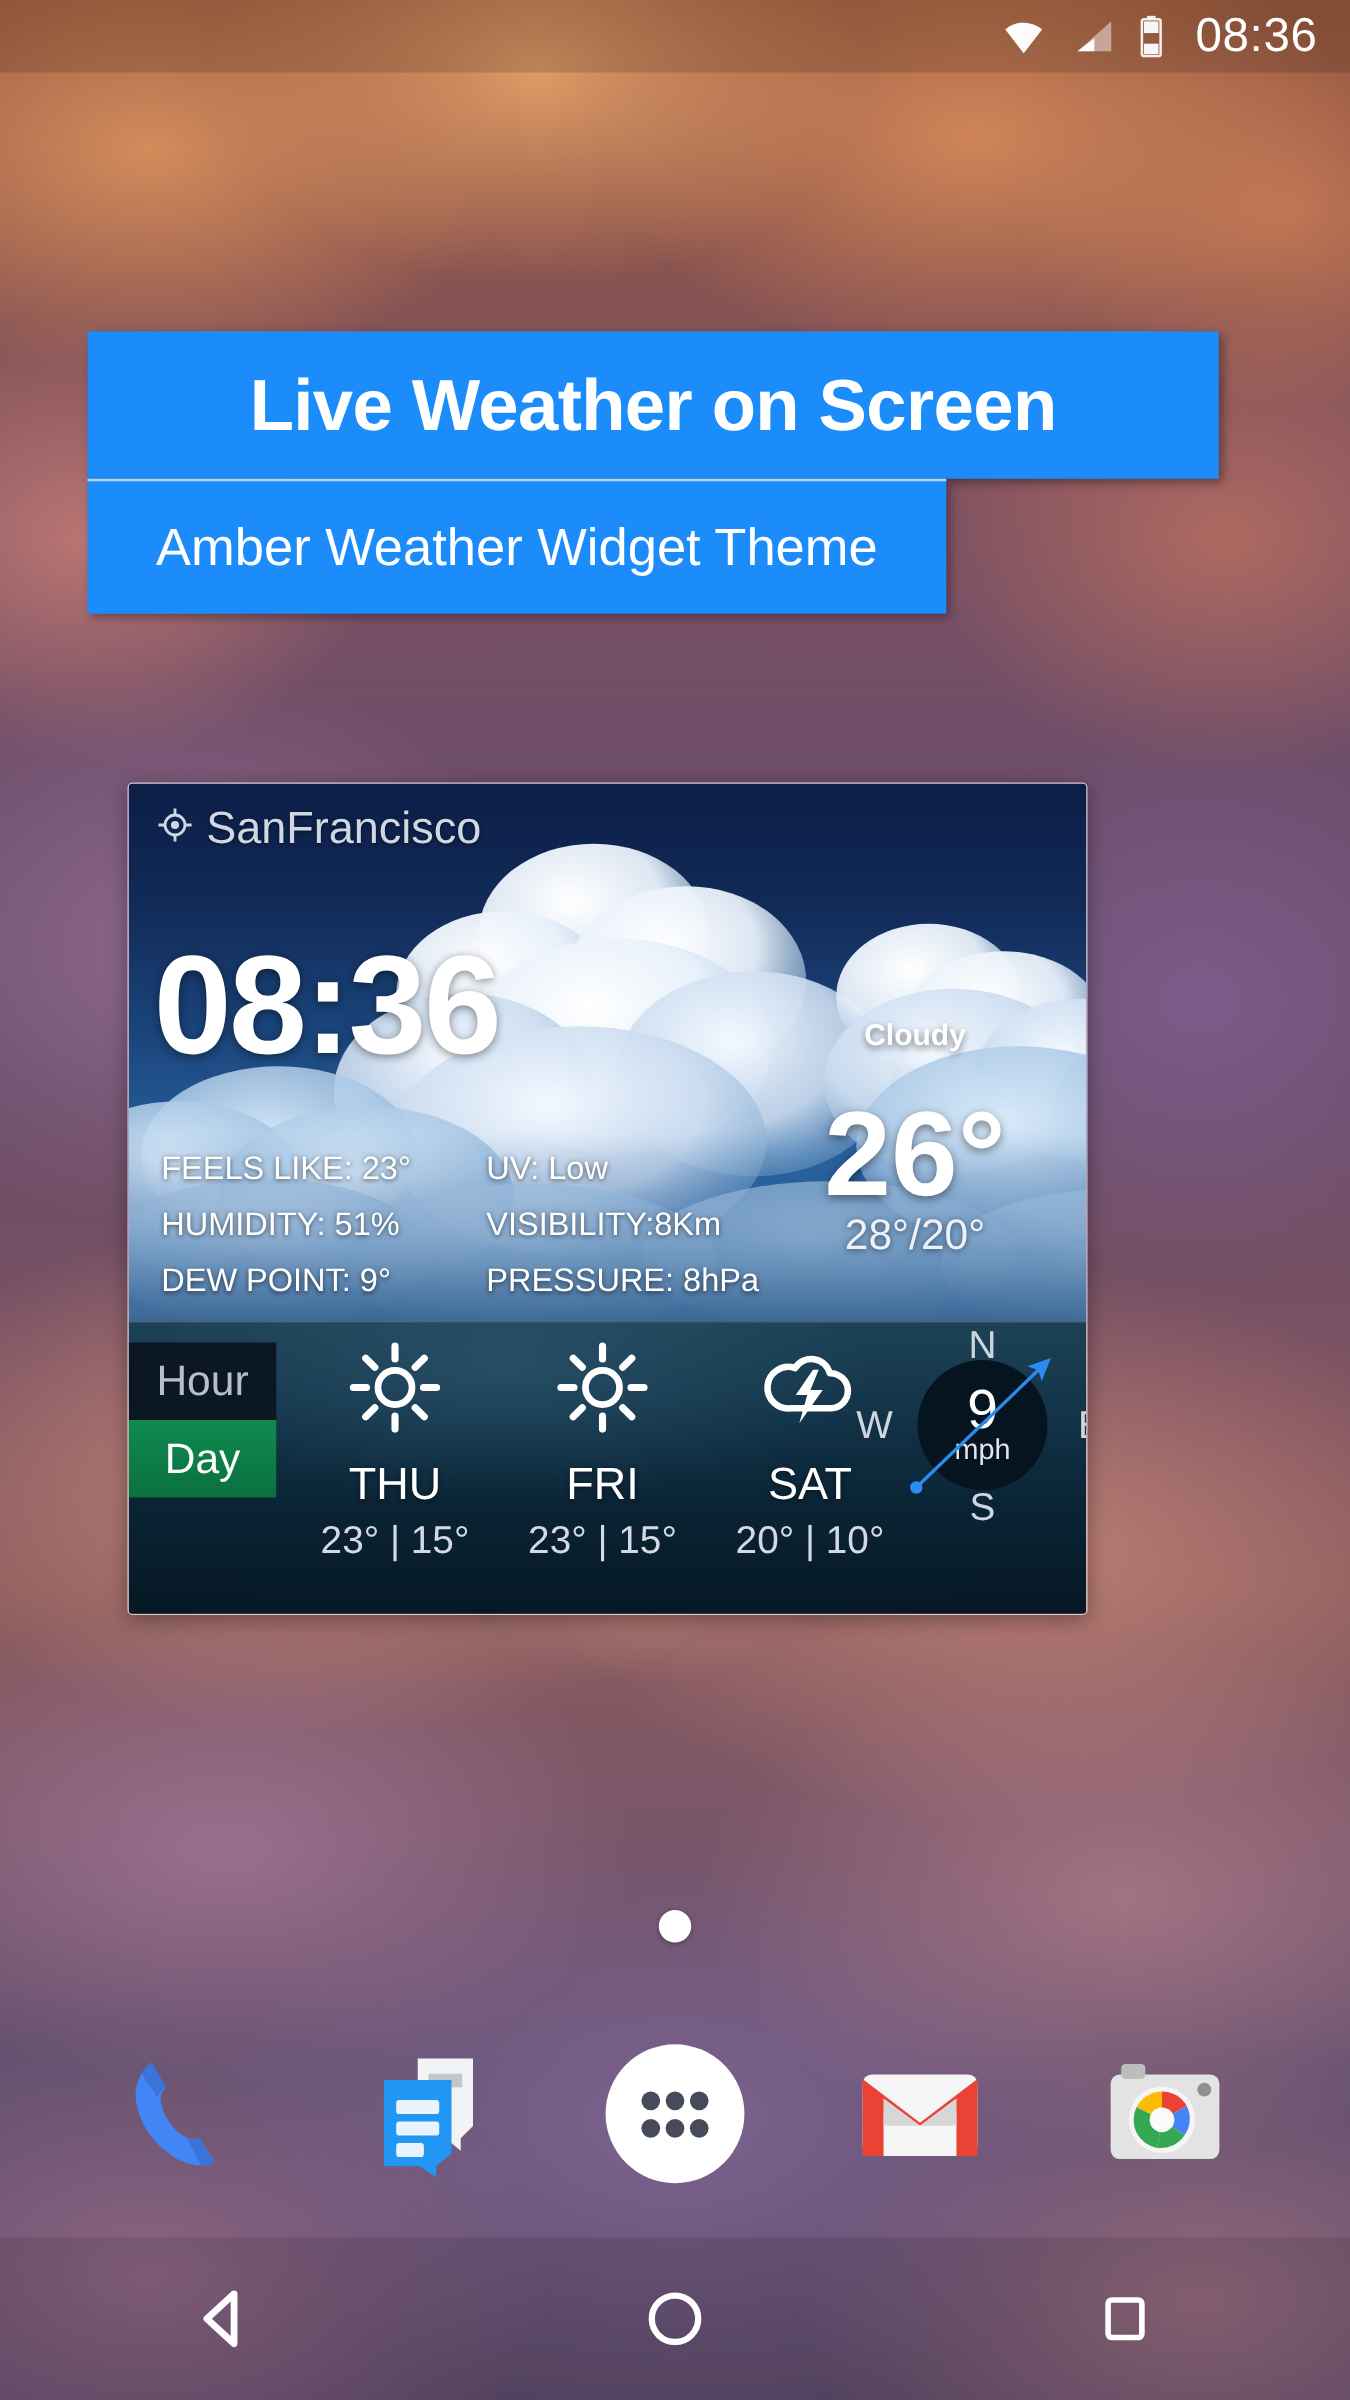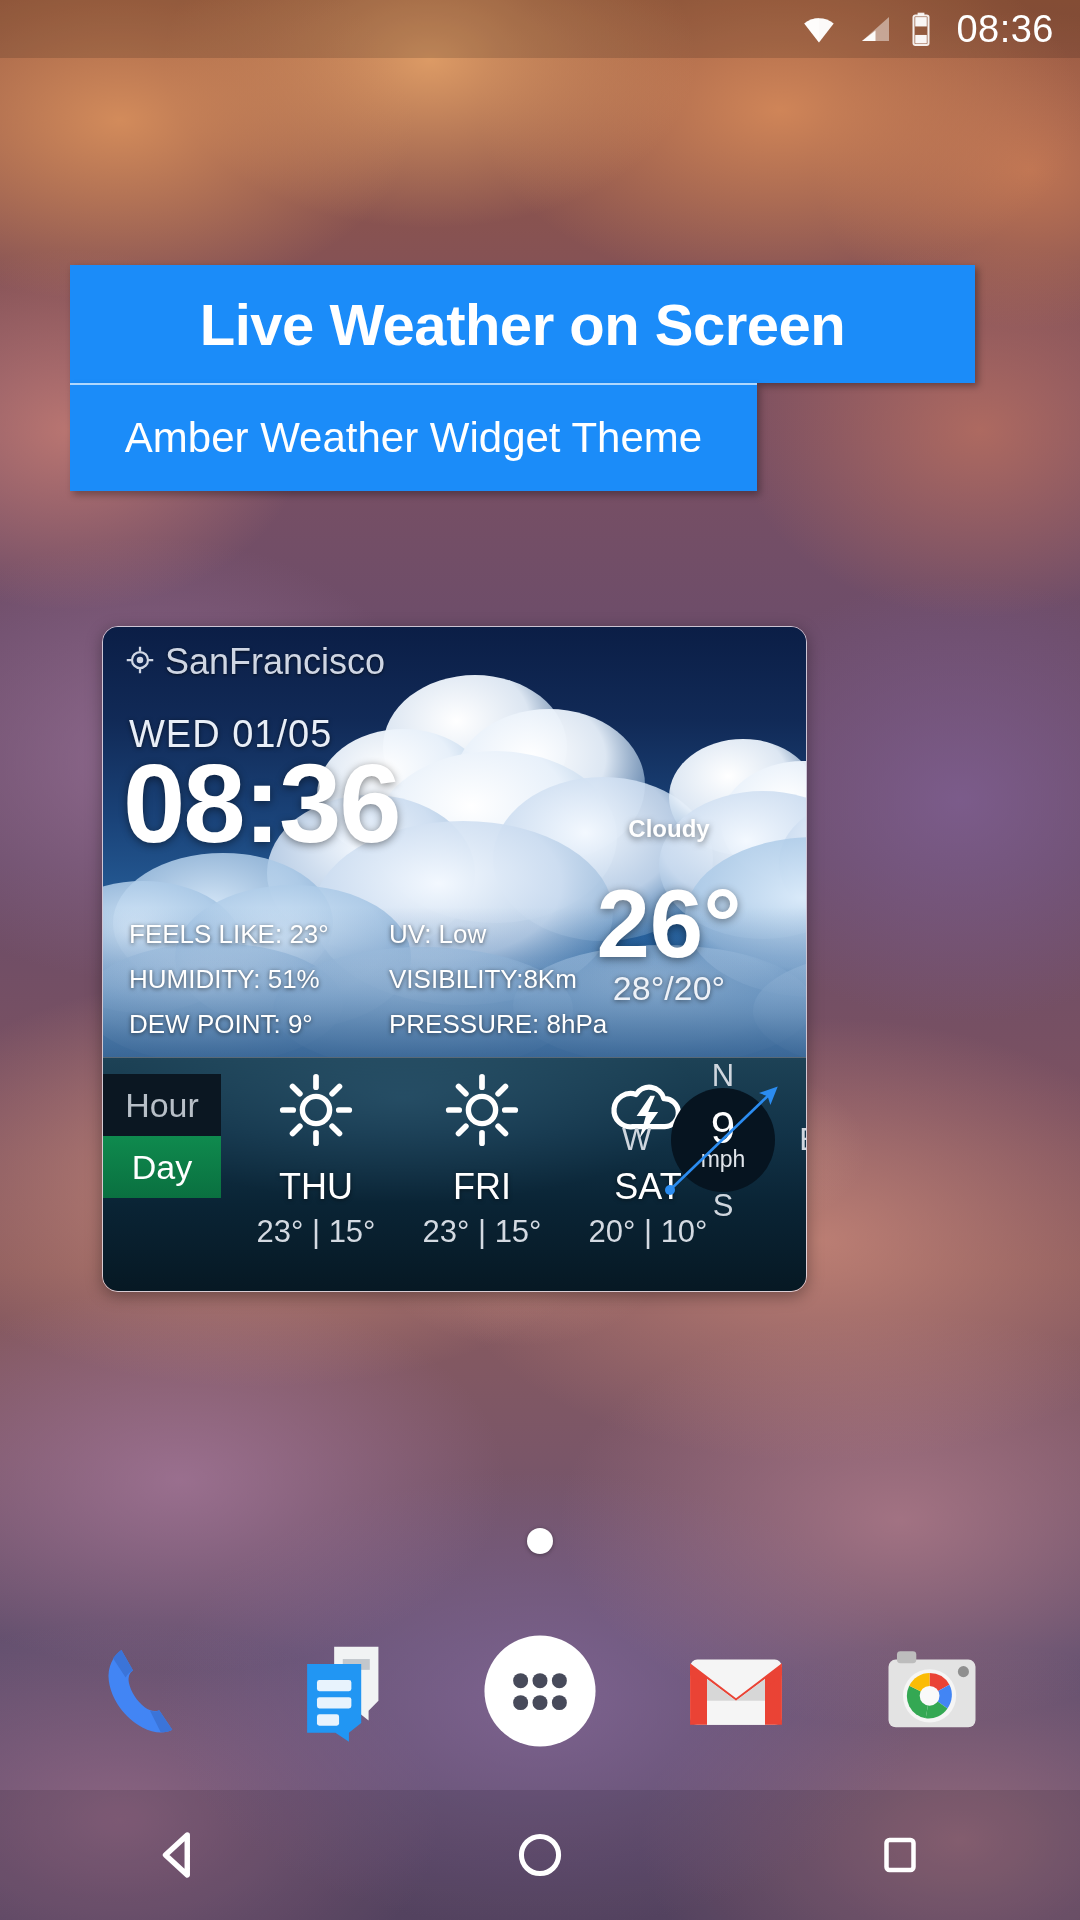--- a/index.html
+++ b/index.html
@@ -61,22 +61,22 @@
   #promo-sub-box{
     width:687px; height:108px; background:#1b8cf9;
     border-top:2px solid rgba(255,255,255,.65);
     display:flex; align-items:center; justify-content:center;
     box-shadow:3px 4px 7px rgba(0,0,0,.3);
   }
   #promo-sub{ color:#fff; font-size:42px; font-weight:400; }
 
   
   #widget{
-    position:absolute; left:102px; top:626px; width:705px; height:666px;
-    border-radius:16px; overflow:hidden;
+    position:absolute; left:102px; top:626px; width:768px; height:666px;
+    border-radius:4px; overflow:hidden;
     border:1px solid rgba(235,235,245,.75);
     box-shadow:0 4px 16px rgba(0,0,0,.35);
     z-index:20;
   }
   
   #widget-top{
     position:relative; height:430px; overflow:hidden;
     background:linear-gradient(180deg,#0b1e46 0%,#112a57 22%,#1a4379 45%,#27609b 68%,#2f6ea8 100%);
   }
   #clouds{ position:absolute; inset:0; }
@@ -275,21 +275,20 @@
           <circle cx="12" cy="12" r="2.6" fill="#cfd6e4"></circle>
           <line x1="12" y1="1.4" x2="12" y2="5" stroke="#cfd6e4" stroke-width="1.8"></line>
           <line x1="12" y1="19" x2="12" y2="22.6" stroke="#cfd6e4" stroke-width="1.8"></line>
           <line x1="1.4" y1="12" x2="5" y2="12" stroke="#cfd6e4" stroke-width="1.8"></line>
           <line x1="19" y1="12" x2="22.6" y2="12" stroke="#cfd6e4" stroke-width="1.8"></line>
         </svg>
       </span>
       <span id="loc-name">SanFrancisco</span>
     </div>
 
-    <div id="date-text">WED 01/05</div>
     <div id="clock-text">08:36</div>
 
     <div id="details">
       <div class="detail">FEELS LIKE:  23°</div>
       <div class="detail">UV:  Low</div>
       <div class="detail">HUMIDITY: 51%</div>
       <div class="detail">VISIBILITY:8Km</div>
       <div class="detail">DEW POINT:  9°</div>
       <div class="detail">PRESSURE: 8hPa</div>
     </div>

